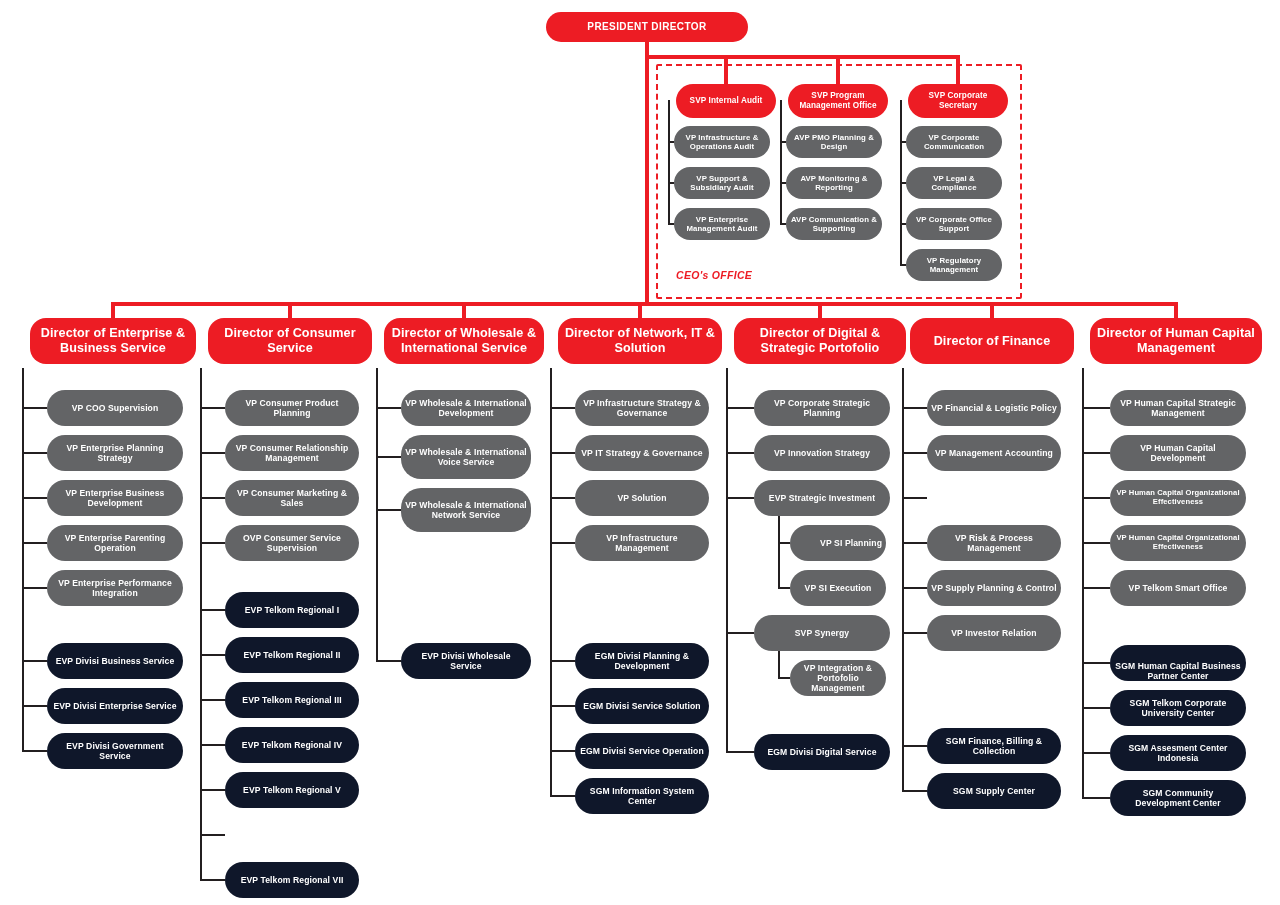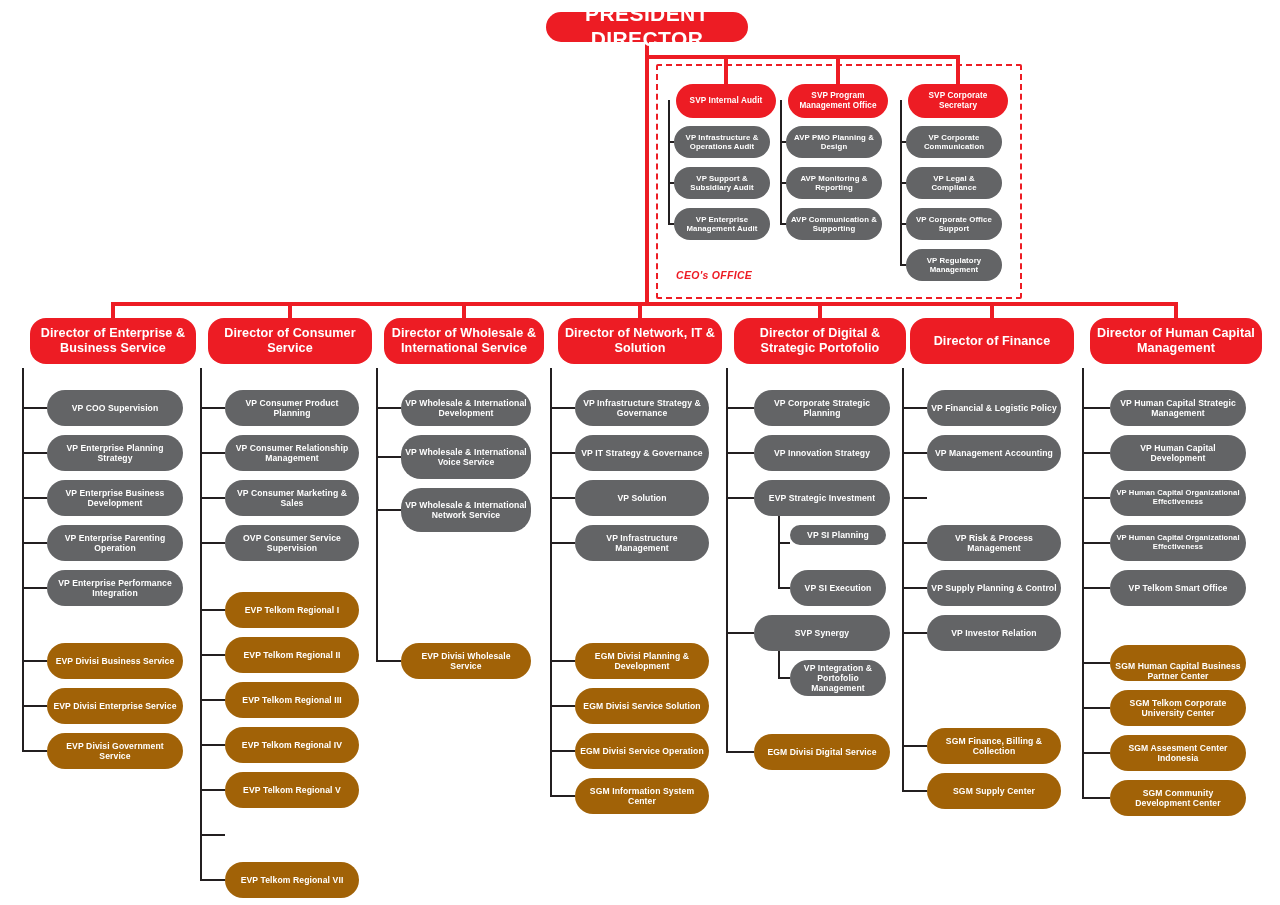--- a/index.html
+++ b/index.html
@@ -22,27 +22,27 @@
     text-align:center;
     border-radius:18px;
     line-height:1.18;
     letter-spacing:.1px;
     z-index:5;
   }
   .node span{display:block;padding:0 4px;}
 
   .n-red{background:#ED1C24;color:#fff;}
   .n-dark{background:#636466;color:#fff;}
-  .n-gray{background:#a16207;color:#fff;}
+  .n-gray{background:#0f172a;color:#fff;}
 
   
   .president{
     left:546px;top:12px;width:202px;height:30px;
     border-radius:15px;
-    font-size:21px;font-weight:bold;letter-spacing:.4px;
+    font-size:10px;font-weight:bold;letter-spacing:.4px;
   }
 
   
   .svp{
     width:100px;height:34px;border-radius:17px;
     font-size:8.2px;font-weight:bold;
   }
   
   .ceo-vp{
     width:96px;height:32px;border-radius:16px;
@@ -301,21 +301,21 @@
     </div>
     <div class="node n-dark item" style="left: 754px; top: 390px; width: 136px; height: 36px;">
       <span>VP Corporate Strategic Planning</span>
     </div>
     <div class="node n-dark item" style="left: 754px; top: 435px; width: 136px; height: 36px;">
       <span>VP Innovation Strategy</span>
     </div>
     <div class="node n-dark item" style="left: 754px; top: 480px; width: 136px; height: 36px;">
       <span>EVP Strategic Investment</span>
     </div>
-    <div class="node n-dark item" style="left: 790px; top: 525px; width: 96px; height: 20px;">
+    <div class="node n-dark item" style="left: 790px; top: 525px; width: 96px; height: 36px; justify-content: flex-end;">
       <span>VP SI Planning</span>
     </div>
     <div class="node n-dark item" style="left: 790px; top: 570px; width: 96px; height: 36px;">
       <span>VP SI Execution</span>
     </div>
     <div class="node n-dark item" style="left: 754px; top: 615px; width: 136px; height: 36px;">
       <span>SVP Synergy</span>
     </div>
     <div class="node n-dark item" style="left: 790px; top: 660px; width: 96px; height: 36px;">
       <span>VP Integration &amp; Portofolio Management</span>

